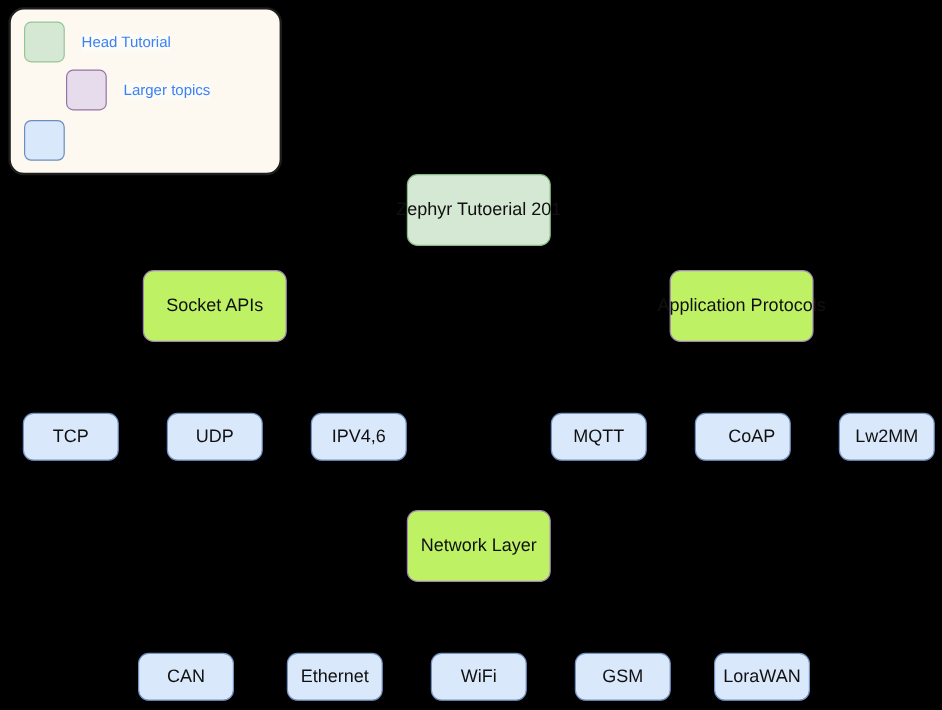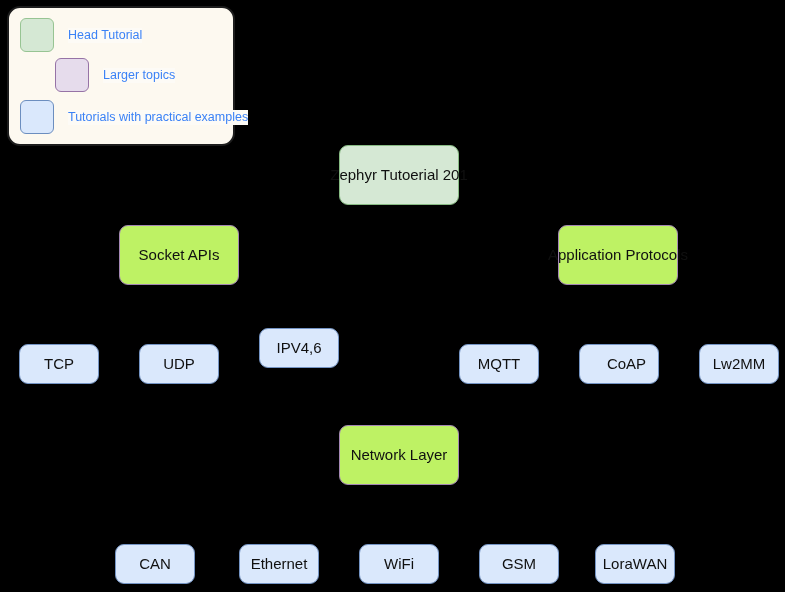--- a/index.html
+++ b/index.html
@@ -100,35 +100,34 @@
     <div class="legend-row r0">
       <span class="swatch green"></span>
       <span class="legend-label">Head Tutorial</span>
     </div>
     <div class="legend-row r1">
       <span class="swatch purple"></span>
       <span class="legend-label">Larger topics</span>
     </div>
     <div class="legend-row r2">
       <span class="swatch blue"></span>
-      <span class="legend-label">Tutorials with practical examples</span>
     </div>
   </div>
 
   <div class="node green" style="left:339px;top:145px;width:120px;height:60px;">Zephyr Tutoerial 201</div>
 
   <div class="node purple" style="left:119px;top:225px;width:120px;height:60px;">Socket APIs</div>
 
   <div class="node purple" style="left:558px;top:225px;width:120px;height:60px;">Application Protocols</div>
 
   <div class="node blue" style="left:19px;top:344px;width:80px;height:40px;">TCP</div>
 
   <div class="node blue" style="left:139px;top:344px;width:80px;height:40px;">UDP</div>
 
-  <div class="node blue" style="left:259px;top:328px;width:80px;height:40px;">IPV4,6</div>
+  <div class="node blue" style="left:259px;top:344px;width:80px;height:40px;">IPV4,6</div>
 
   <div class="node blue" style="left:459px;top:344px;width:80px;height:40px;">MQTT</div>
 
   <div class="node blue" style="left:579px;top:344px;width:80px;height:40px;padding-left:15px;">CoAP</div>
 
   <div class="node blue" style="left:699px;top:344px;width:80px;height:40px;">Lw2MM</div>
 
   <div class="node purple" style="left:339px;top:425px;width:120px;height:60px;">Network Layer</div>
 
   <div class="node blue" style="left:115px;top:544px;width:80px;height:40px;">CAN</div>

